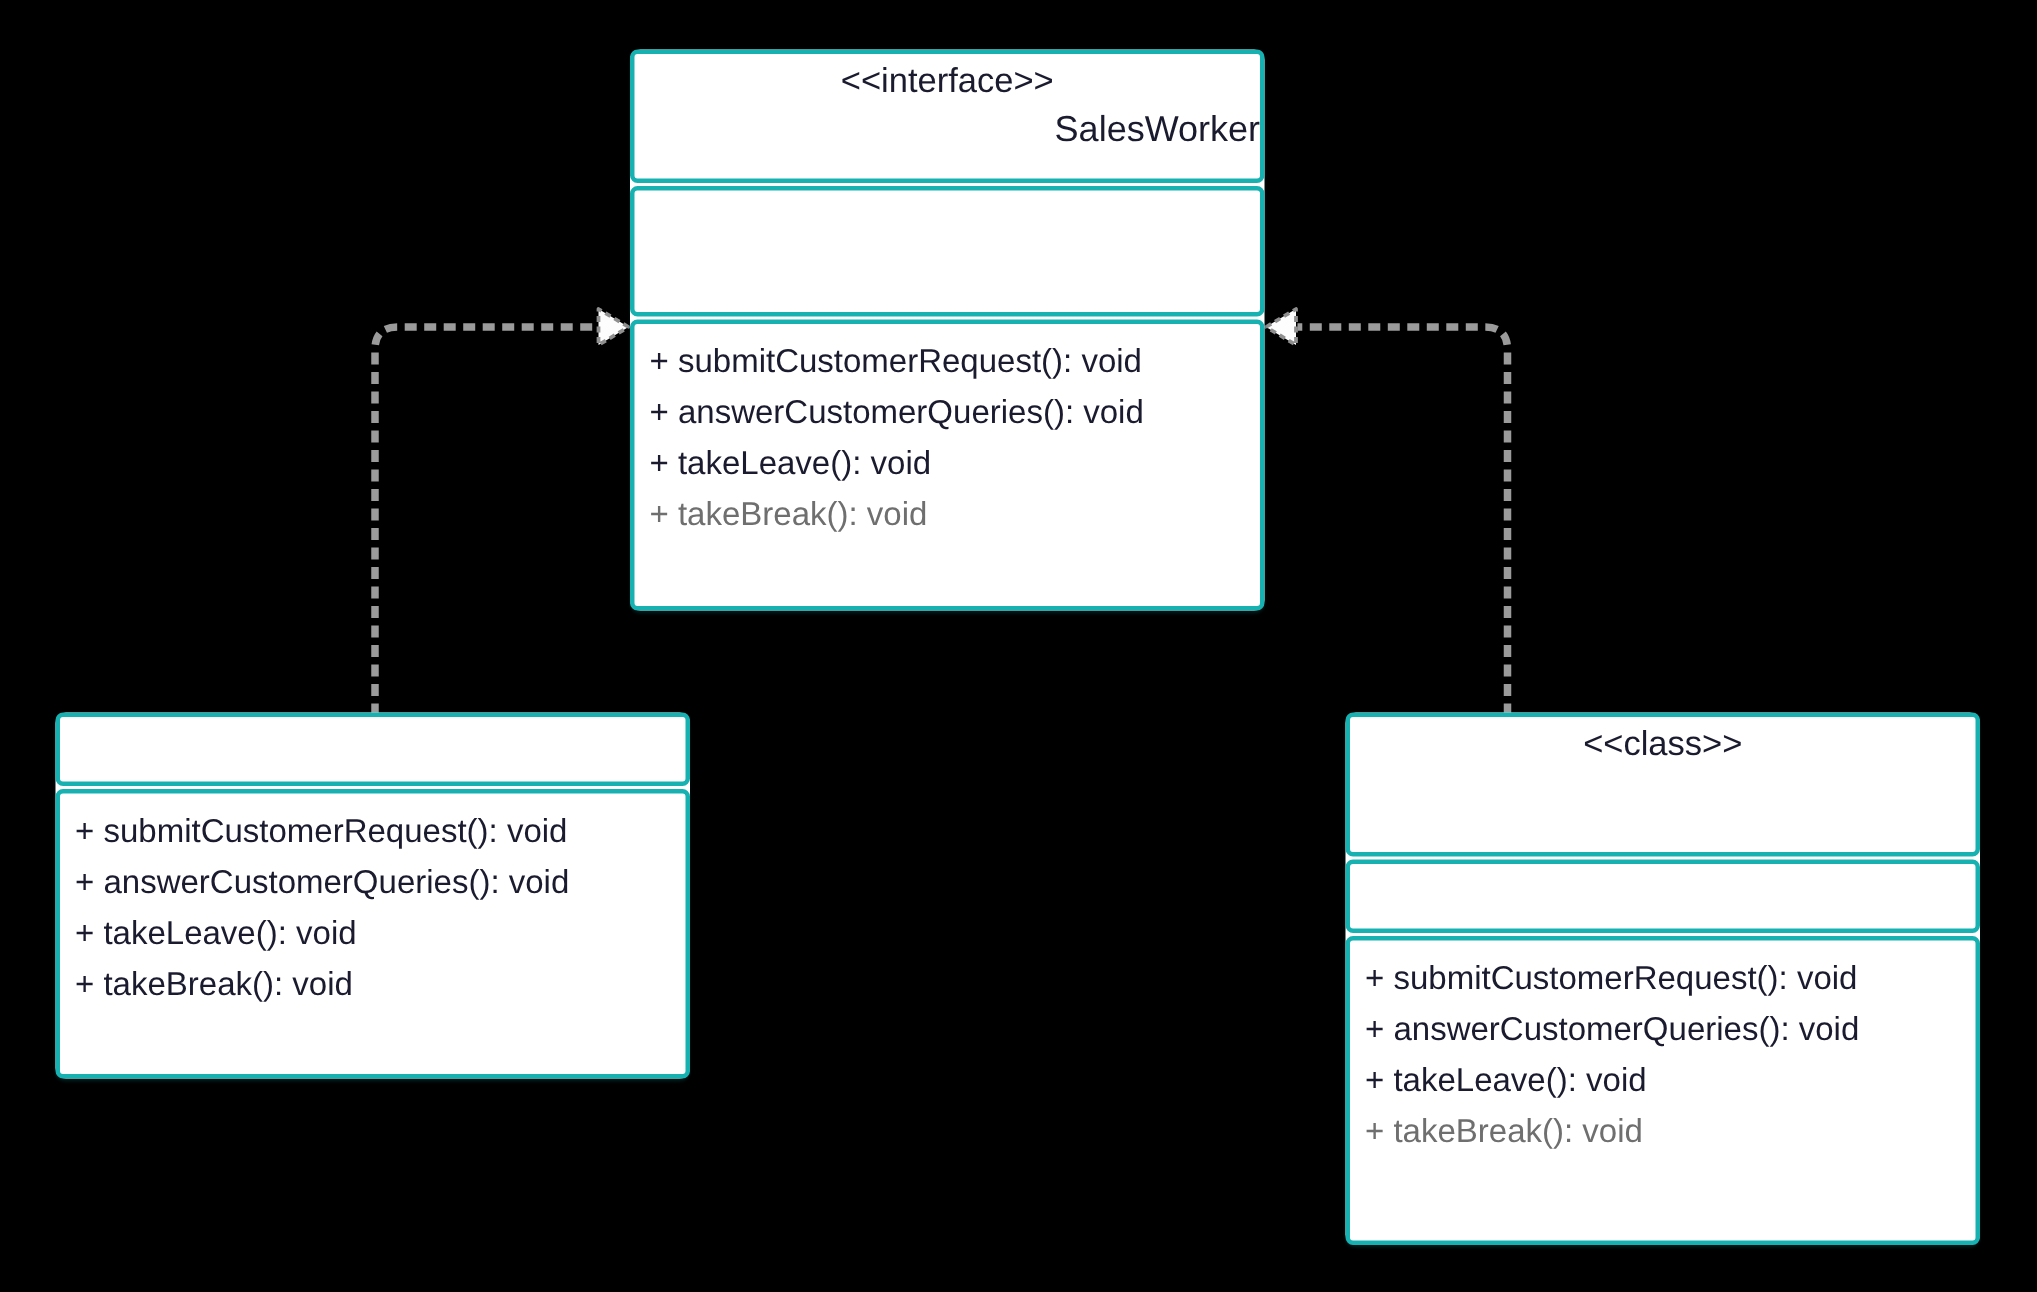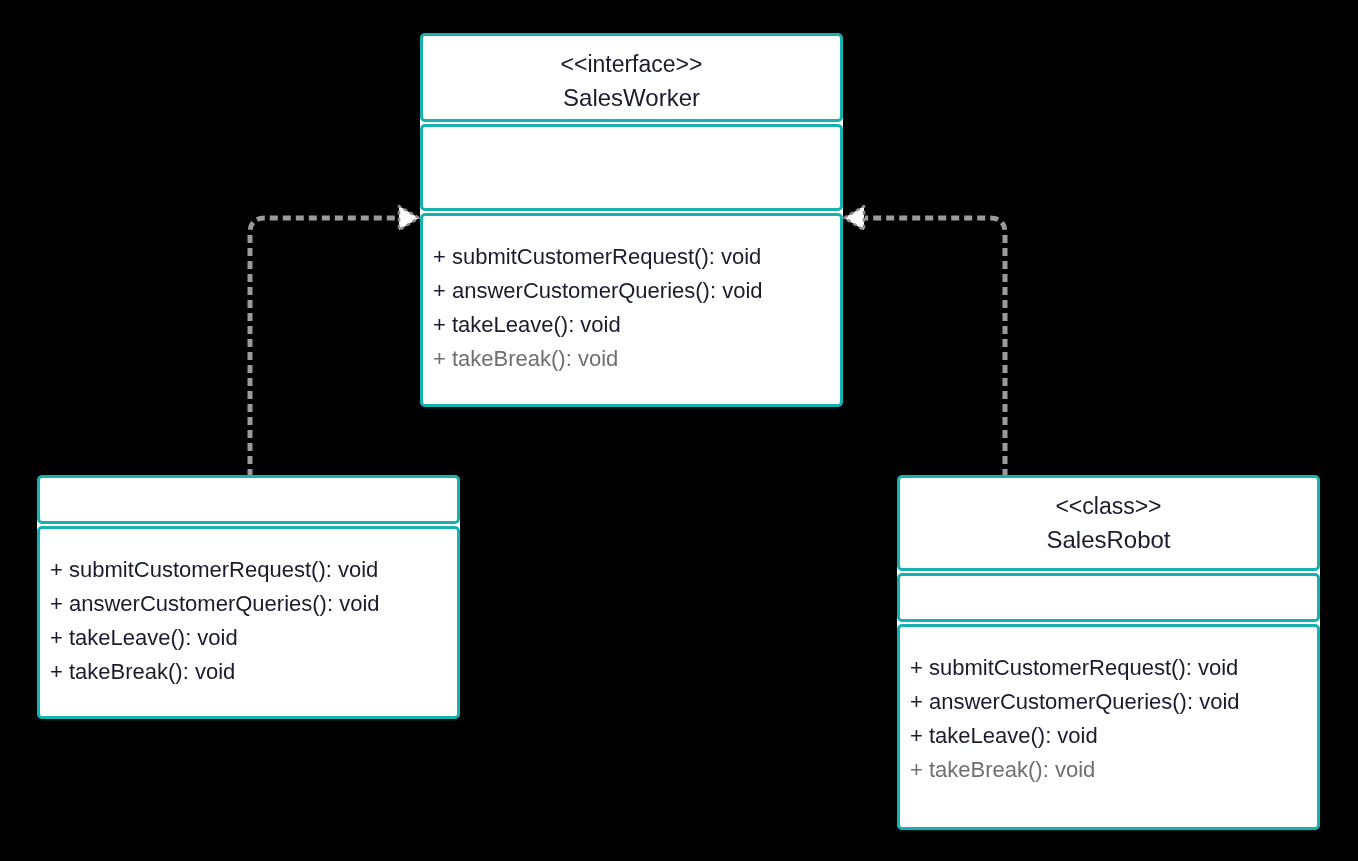--- a/index.html
+++ b/index.html
@@ -30,32 +30,33 @@
     box-shadow: 0 2px 2px rgba(0, 40, 40, 0.55);
   }
   .sec {
     box-sizing: border-box;
     border: 3px solid #17b1b1;
     border-radius: 5px;
     background: #ffffff;
     overflow: hidden;
   }
   .sec + .sec { margin-top: 2px; }
-  .sec.title { text-align: center; padding-top: 11px; }
+  .sec.title { text-align: center; }
   .stereotype {
     font-size: 23px;
     line-height: 34px;
     color: #1b1b2f;
   }
   .cls-name {
     font-size: 24px;
     line-height: 34px;
     color: #1b1b2f;
+    text-align: right;
   }
-  .sec.methods { padding: 24px 0 0 10px; }
+  .sec.methods { padding: 8px 0 0 10px; }
   .m {
     font-size: 22px;
     line-height: 34px;
     color: #1b1b2f;
     white-space: nowrap;
   }
   .m.muted { color: #6f6f6f; }
 
   
   #box-interface { left: 420px; top: 33px; }
@@ -125,21 +126,20 @@
       <div class="m">+ submitCustomerRequest(): void</div>
       <div class="m">+ answerCustomerQueries(): void</div>
       <div class="m">+ takeLeave(): void</div>
       <div class="m">+ takeBreak(): void</div>
     </div>
   </div>
 
   <div class="uml-box" id="box-robot">
     <div class="sec title">
       <div class="stereotype">&lt;&lt;class&gt;&gt;</div>
-      <div class="cls-name">SalesRobot</div>
     </div>
     <div class="sec attrs"></div>
     <div class="sec methods">
       <div class="m">+ submitCustomerRequest(): void</div>
       <div class="m">+ answerCustomerQueries(): void</div>
       <div class="m">+ takeLeave(): void</div>
       <div class="m muted">+ takeBreak(): void</div>
     </div>
   </div>
 

